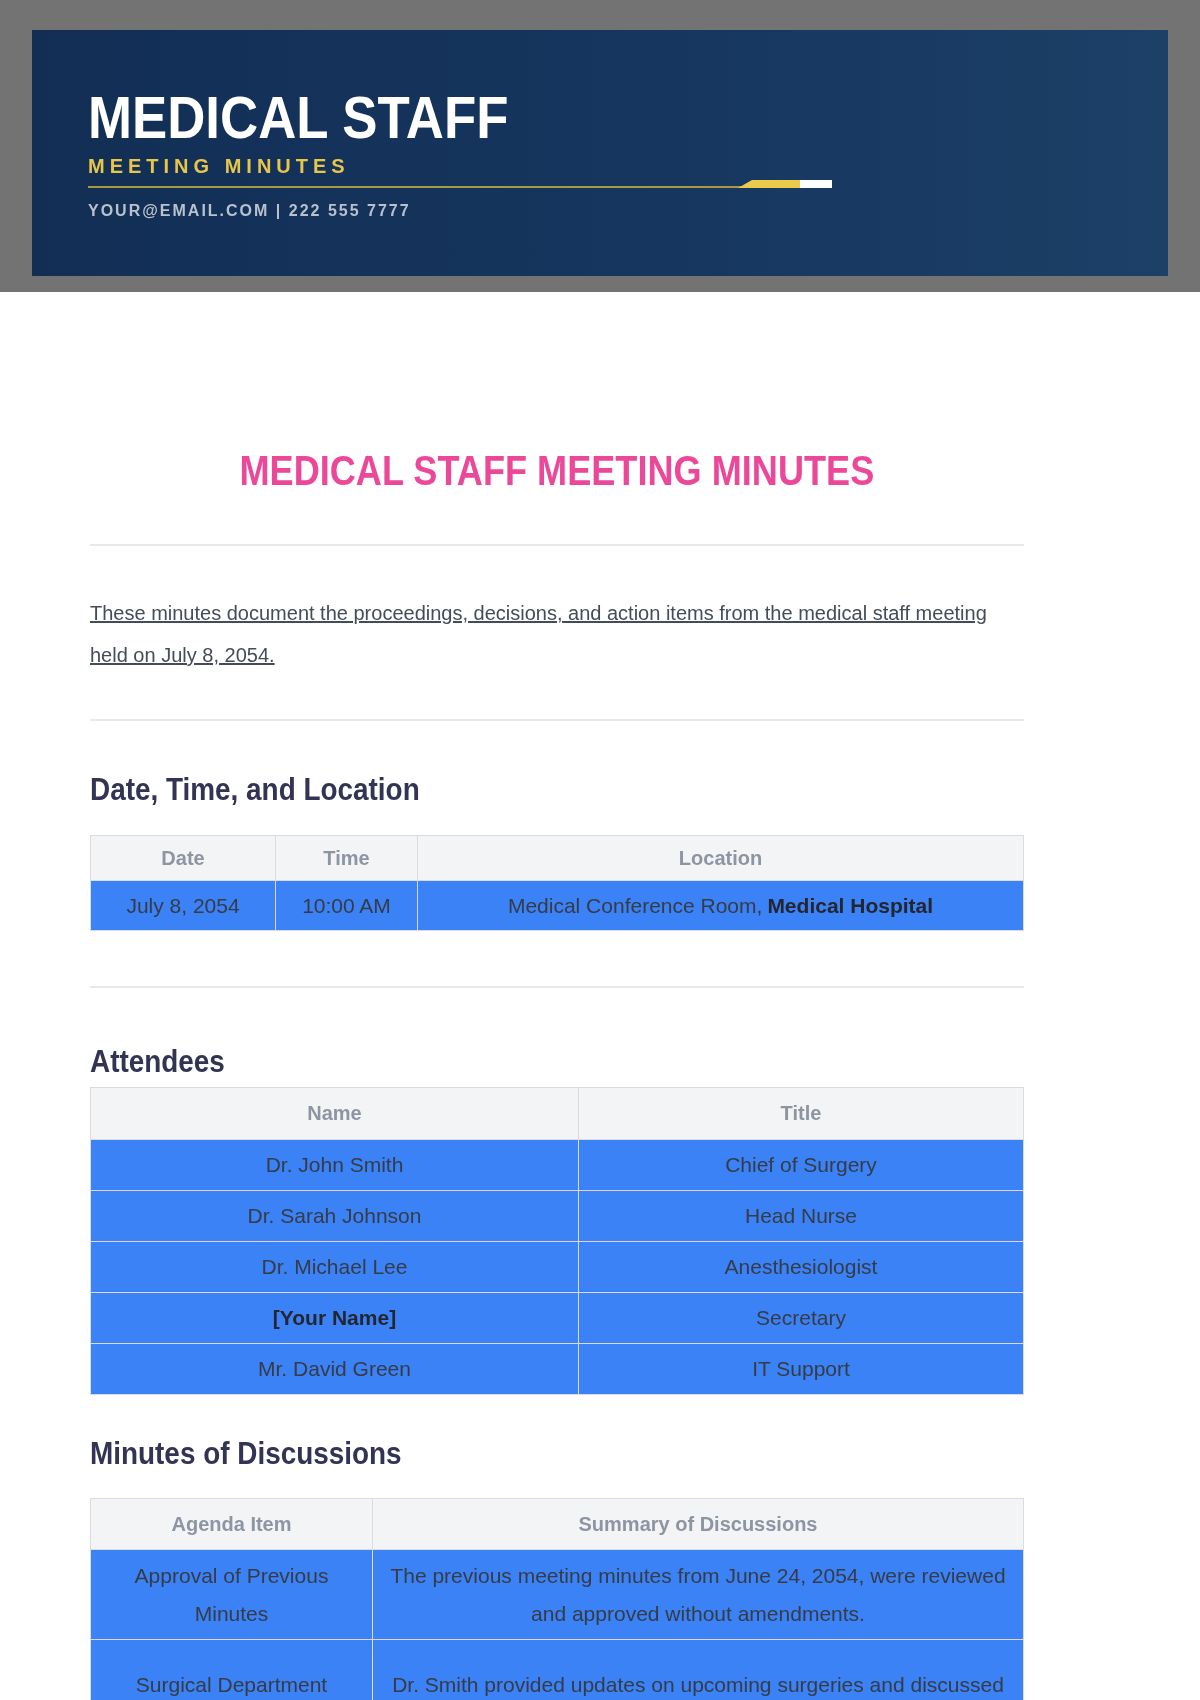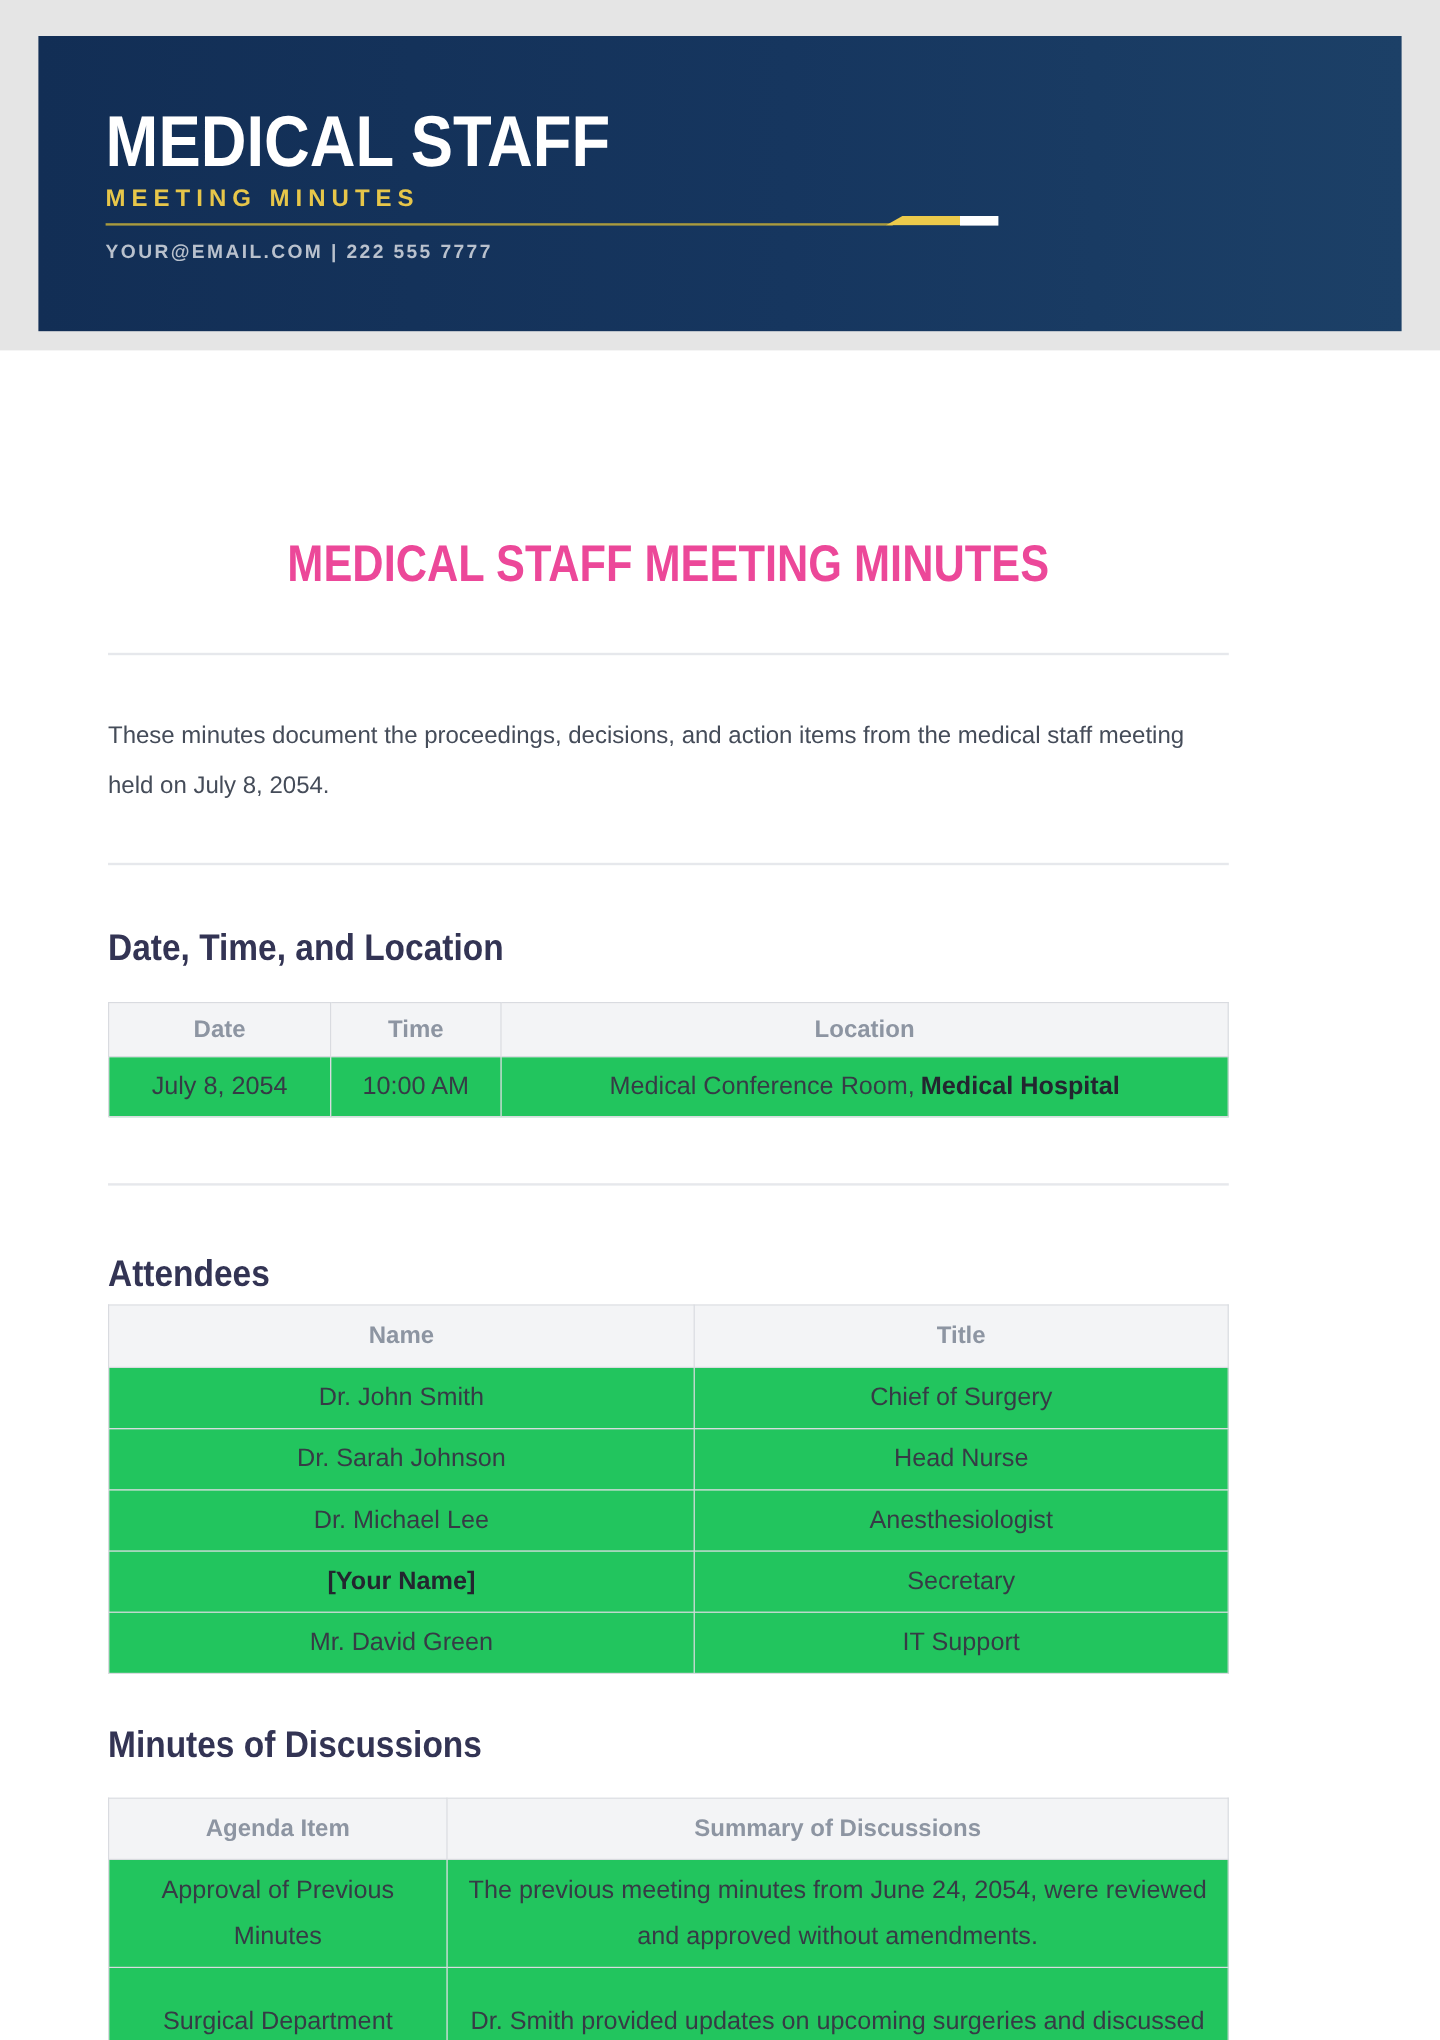--- a/index.html
+++ b/index.html
@@ -9,21 +9,21 @@
     width:1200px; height:1700px;
     background:#ffffff;
     overflow:hidden;
     font-family:"Liberation Sans","DejaVu Sans",sans-serif;
   }
 
   
   .band {
     position:relative;
     height:292px;
-    background:#e5e5e5;
+    background:#737373;
   }
   .band-inner {
     position:absolute;
     left:32px; right:32px; top:30px; bottom:16px;
     background:linear-gradient(90deg,#122e55 0%, #16365f 55%, #1c4067 100%);
   }
   .brand-title {
     position:absolute; left:56px; top:58px;
     color:#ffffff; font-size:60px; font-weight:700;
     line-height:1; white-space:nowrap;
@@ -70,21 +70,21 @@
     text-align:center;
     color:#ec4899; font-size:43px; font-weight:700; line-height:45px;
     white-space:nowrap;
   }
   .doc-title span { display:inline-block; transform:scaleX(.84); transform-origin:center; }
   .divider { margin-top:51px; height:2px; background:#e6e8ec; }
   .divider.d2 { margin-top:43px; }
   .divider.d3 { margin-top:55px; }
   .intro {
     margin-top:46px;
-    color:#454c59; font-size:20px; line-height:42px;
+    color:#454c59; font-size:20px; line-height:42px;text-decoration:underline;
   }
   h2.section-heading {
     color:#333454; font-size:31px; font-weight:700; line-height:34px;
     white-space:nowrap;
   }
   h2.section-heading span { display:inline-block; transform:scaleX(.9); transform-origin:left center; }
   .h-datetime { margin-top:52px; }
   .h-attendees { margin-top:57px; }
   .h-minutes { margin-top:42px; }
 
@@ -97,21 +97,21 @@
   .t-attendees { margin-top:8px; }
   .t-minutes { margin-top:27px; }
   th, td {
     border:1px solid #d9dbe0;
     text-align:center; vertical-align:middle;
   }
   th {
     background:#f3f4f6;
     color:#8d95a2; font-size:20px; font-weight:700;
   }
-  td { color:#363b45; font-size:21px; font-weight:400; background:#22c55e; }
+  td { color:#363b45; font-size:21px; font-weight:400; background:#3b82f6; }
   .t-datetime th { height:45px; }
   .t-datetime td { height:50px; }
   .t-attendees th { height:52px; }
   .t-attendees td { height:51px; }
   .t-minutes th { height:51px; }
   .t-minutes td { height:90px; line-height:38px; padding:6px 12px; }
   td.bold, .bold { font-weight:700; color:#23262f; }
   .loc-prefix { margin-right:5px; }
 </style>
 </head>

